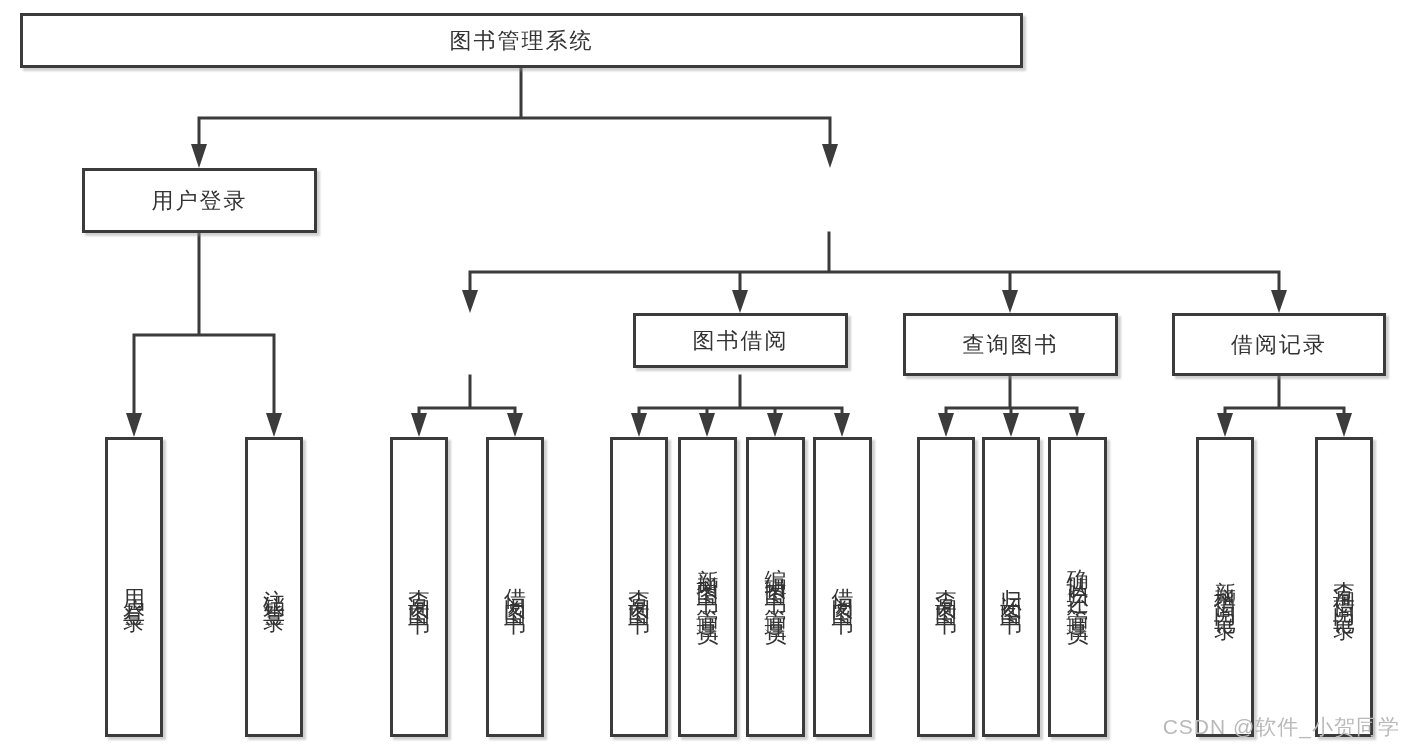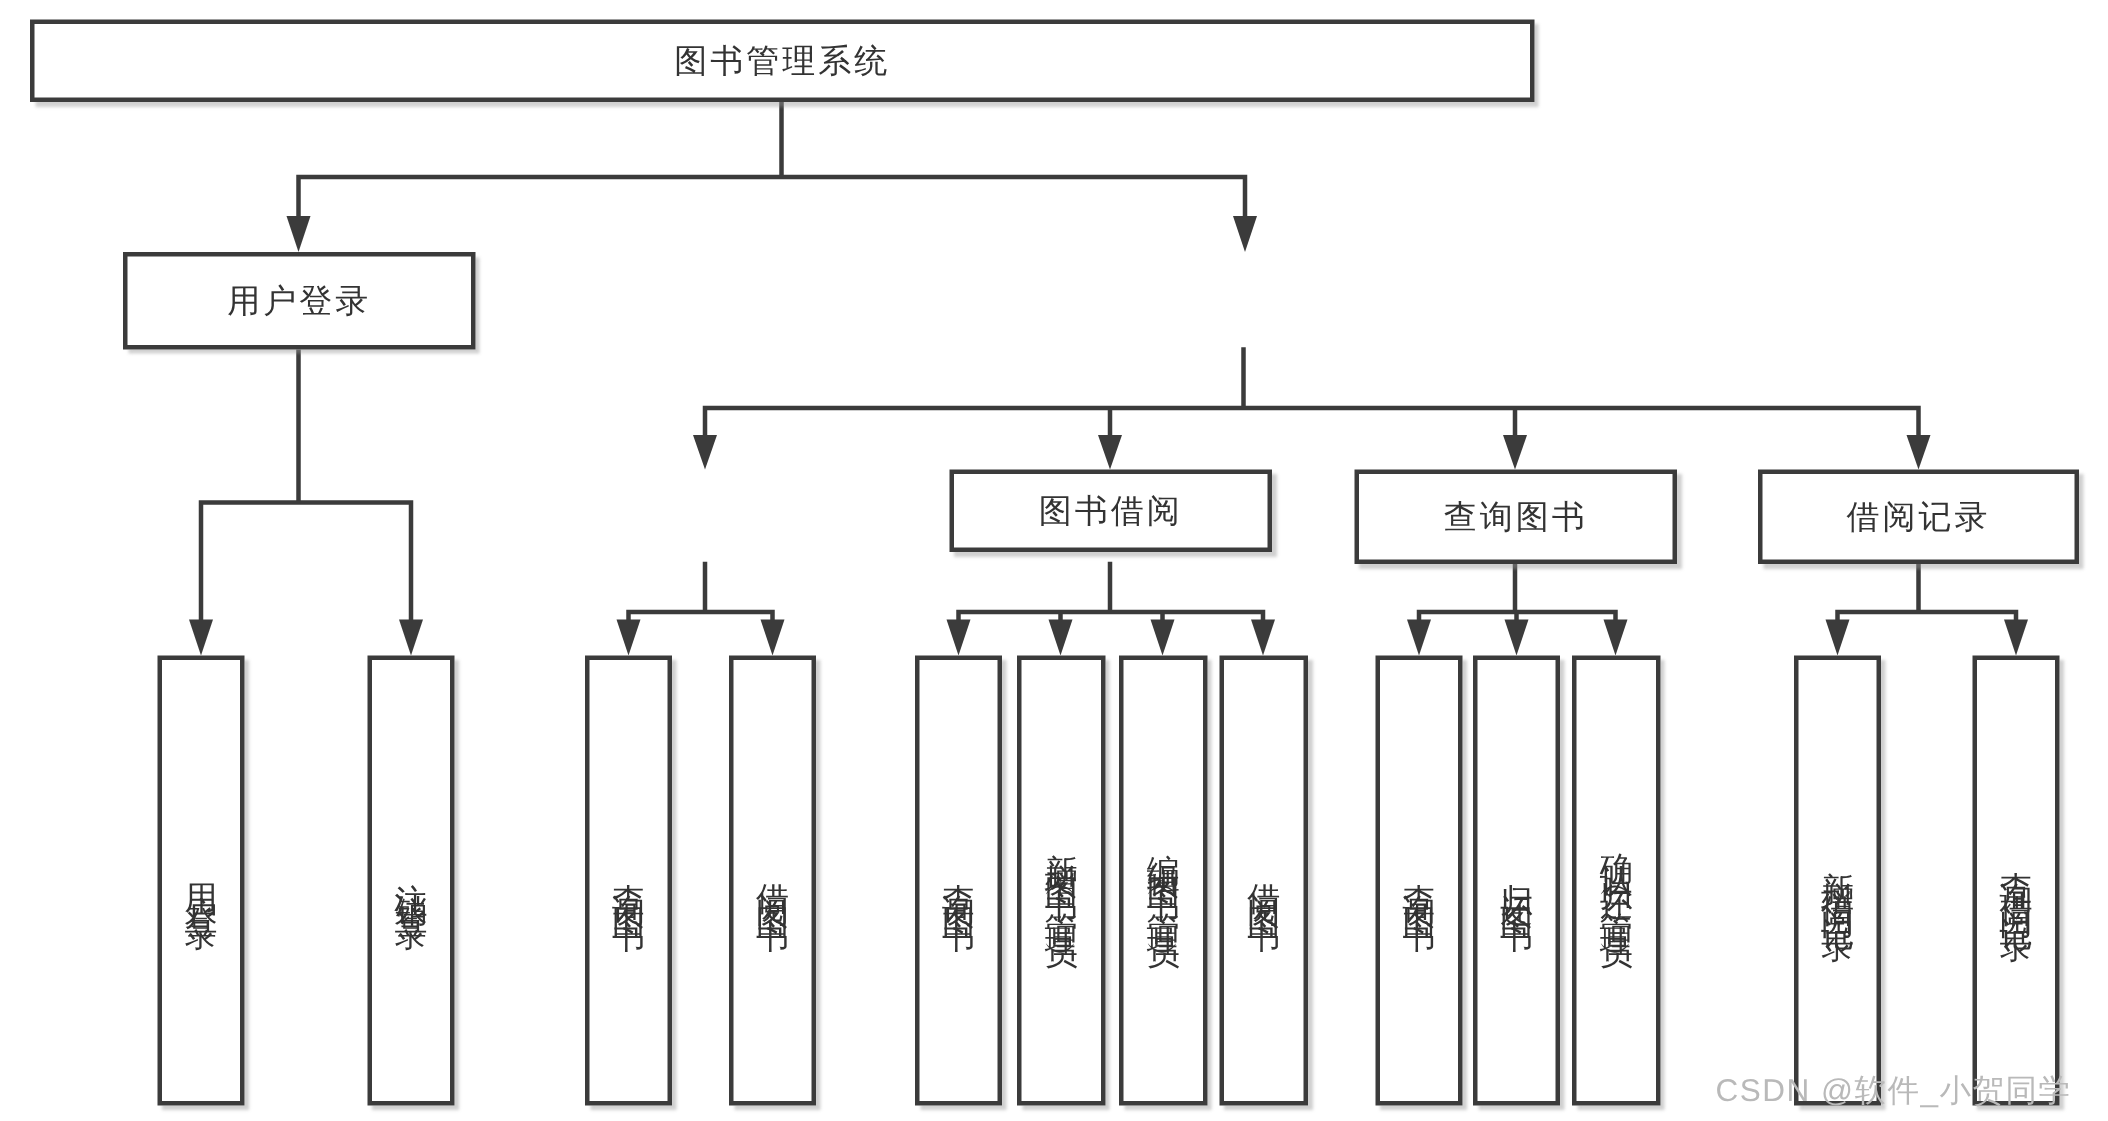--- a/index.html
+++ b/index.html
@@ -60,21 +60,21 @@
   .n-c3 { left: 746px;  top: 437px; width: 59px; height: 300px; }
   .n-c4 { left: 813px;  top: 437px; width: 59px; height: 300px; }
   .n-d1 { left: 917px;  top: 437px; width: 58px; height: 300px; }
   .n-d2 { left: 982px;  top: 437px; width: 58px; height: 300px; }
   .n-d3 { left: 1048px; top: 437px; width: 59px; height: 300px; }
   .n-e1 { left: 1196px; top: 437px; width: 58px; height: 300px; }
   .n-e2 { left: 1315px; top: 437px; width: 58px; height: 300px; }
 
   .watermark {
     position: absolute;
-    right: 24px;
+    right: 5px;
     top: 713px;
     z-index: 5;
     color: #b9b9b9;
     font-size: 21px;
     letter-spacing: 1px;
     white-space: nowrap;
   }
 </style>
 </head>
 <body>

